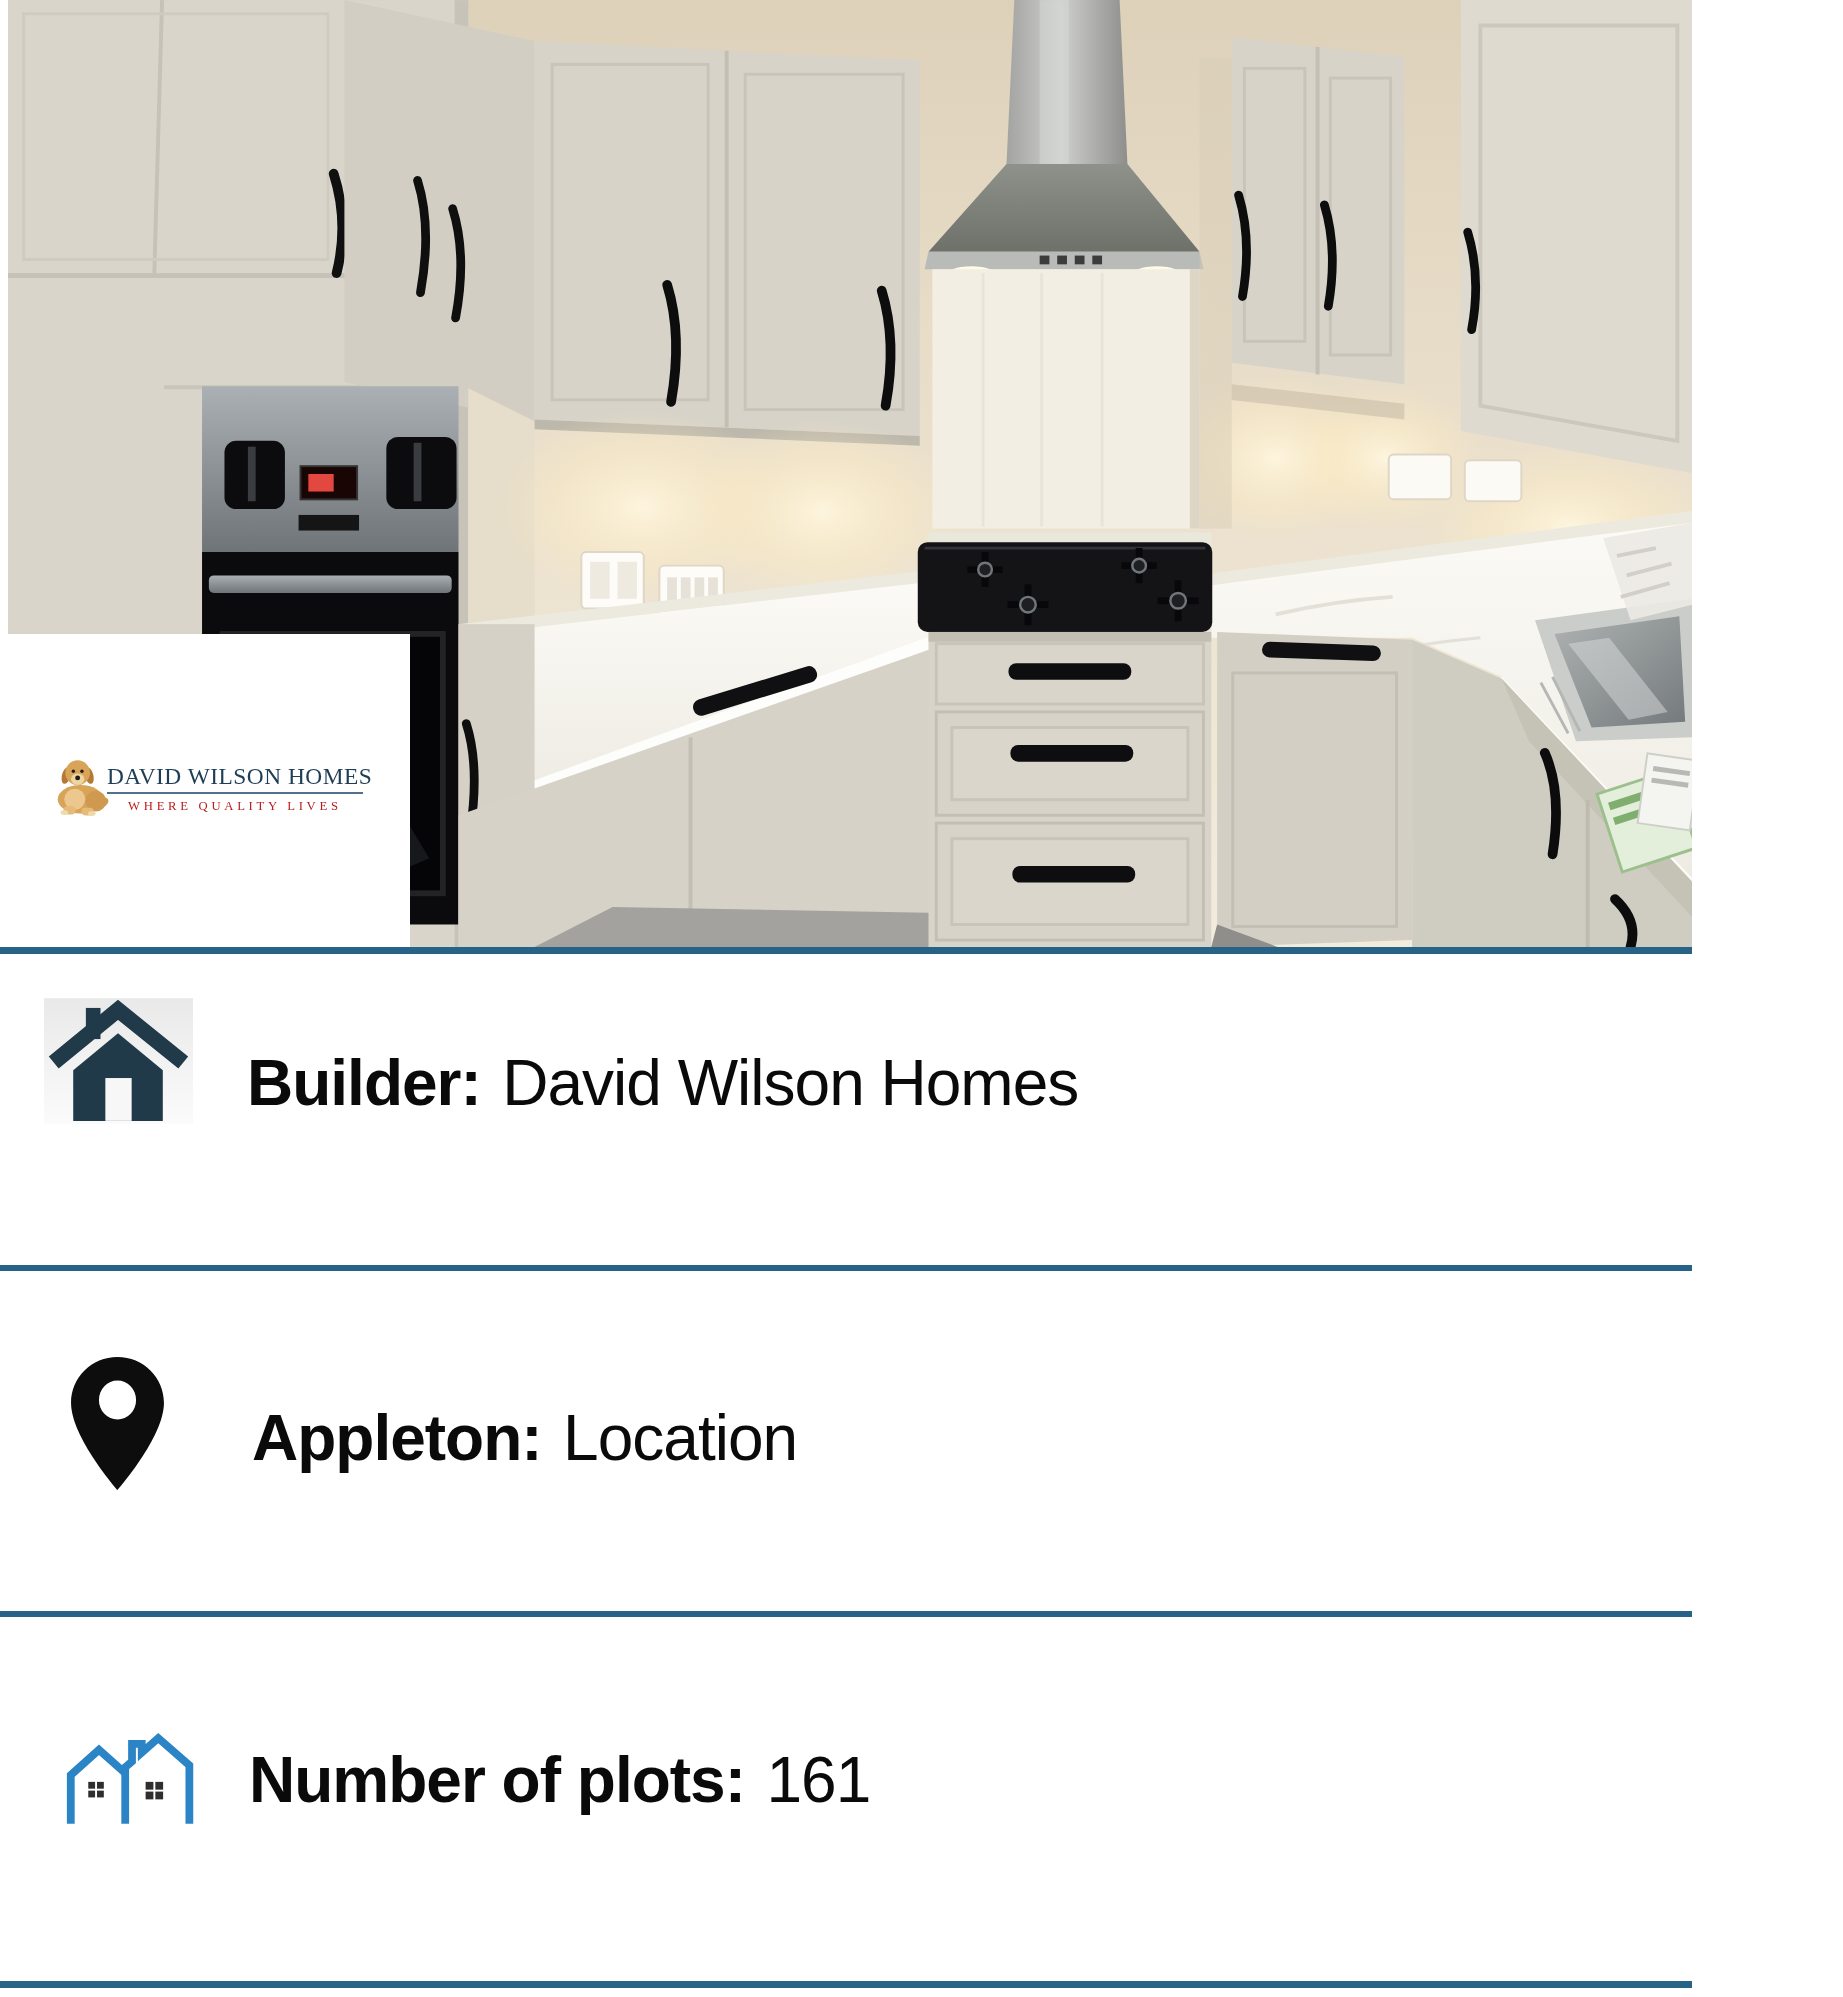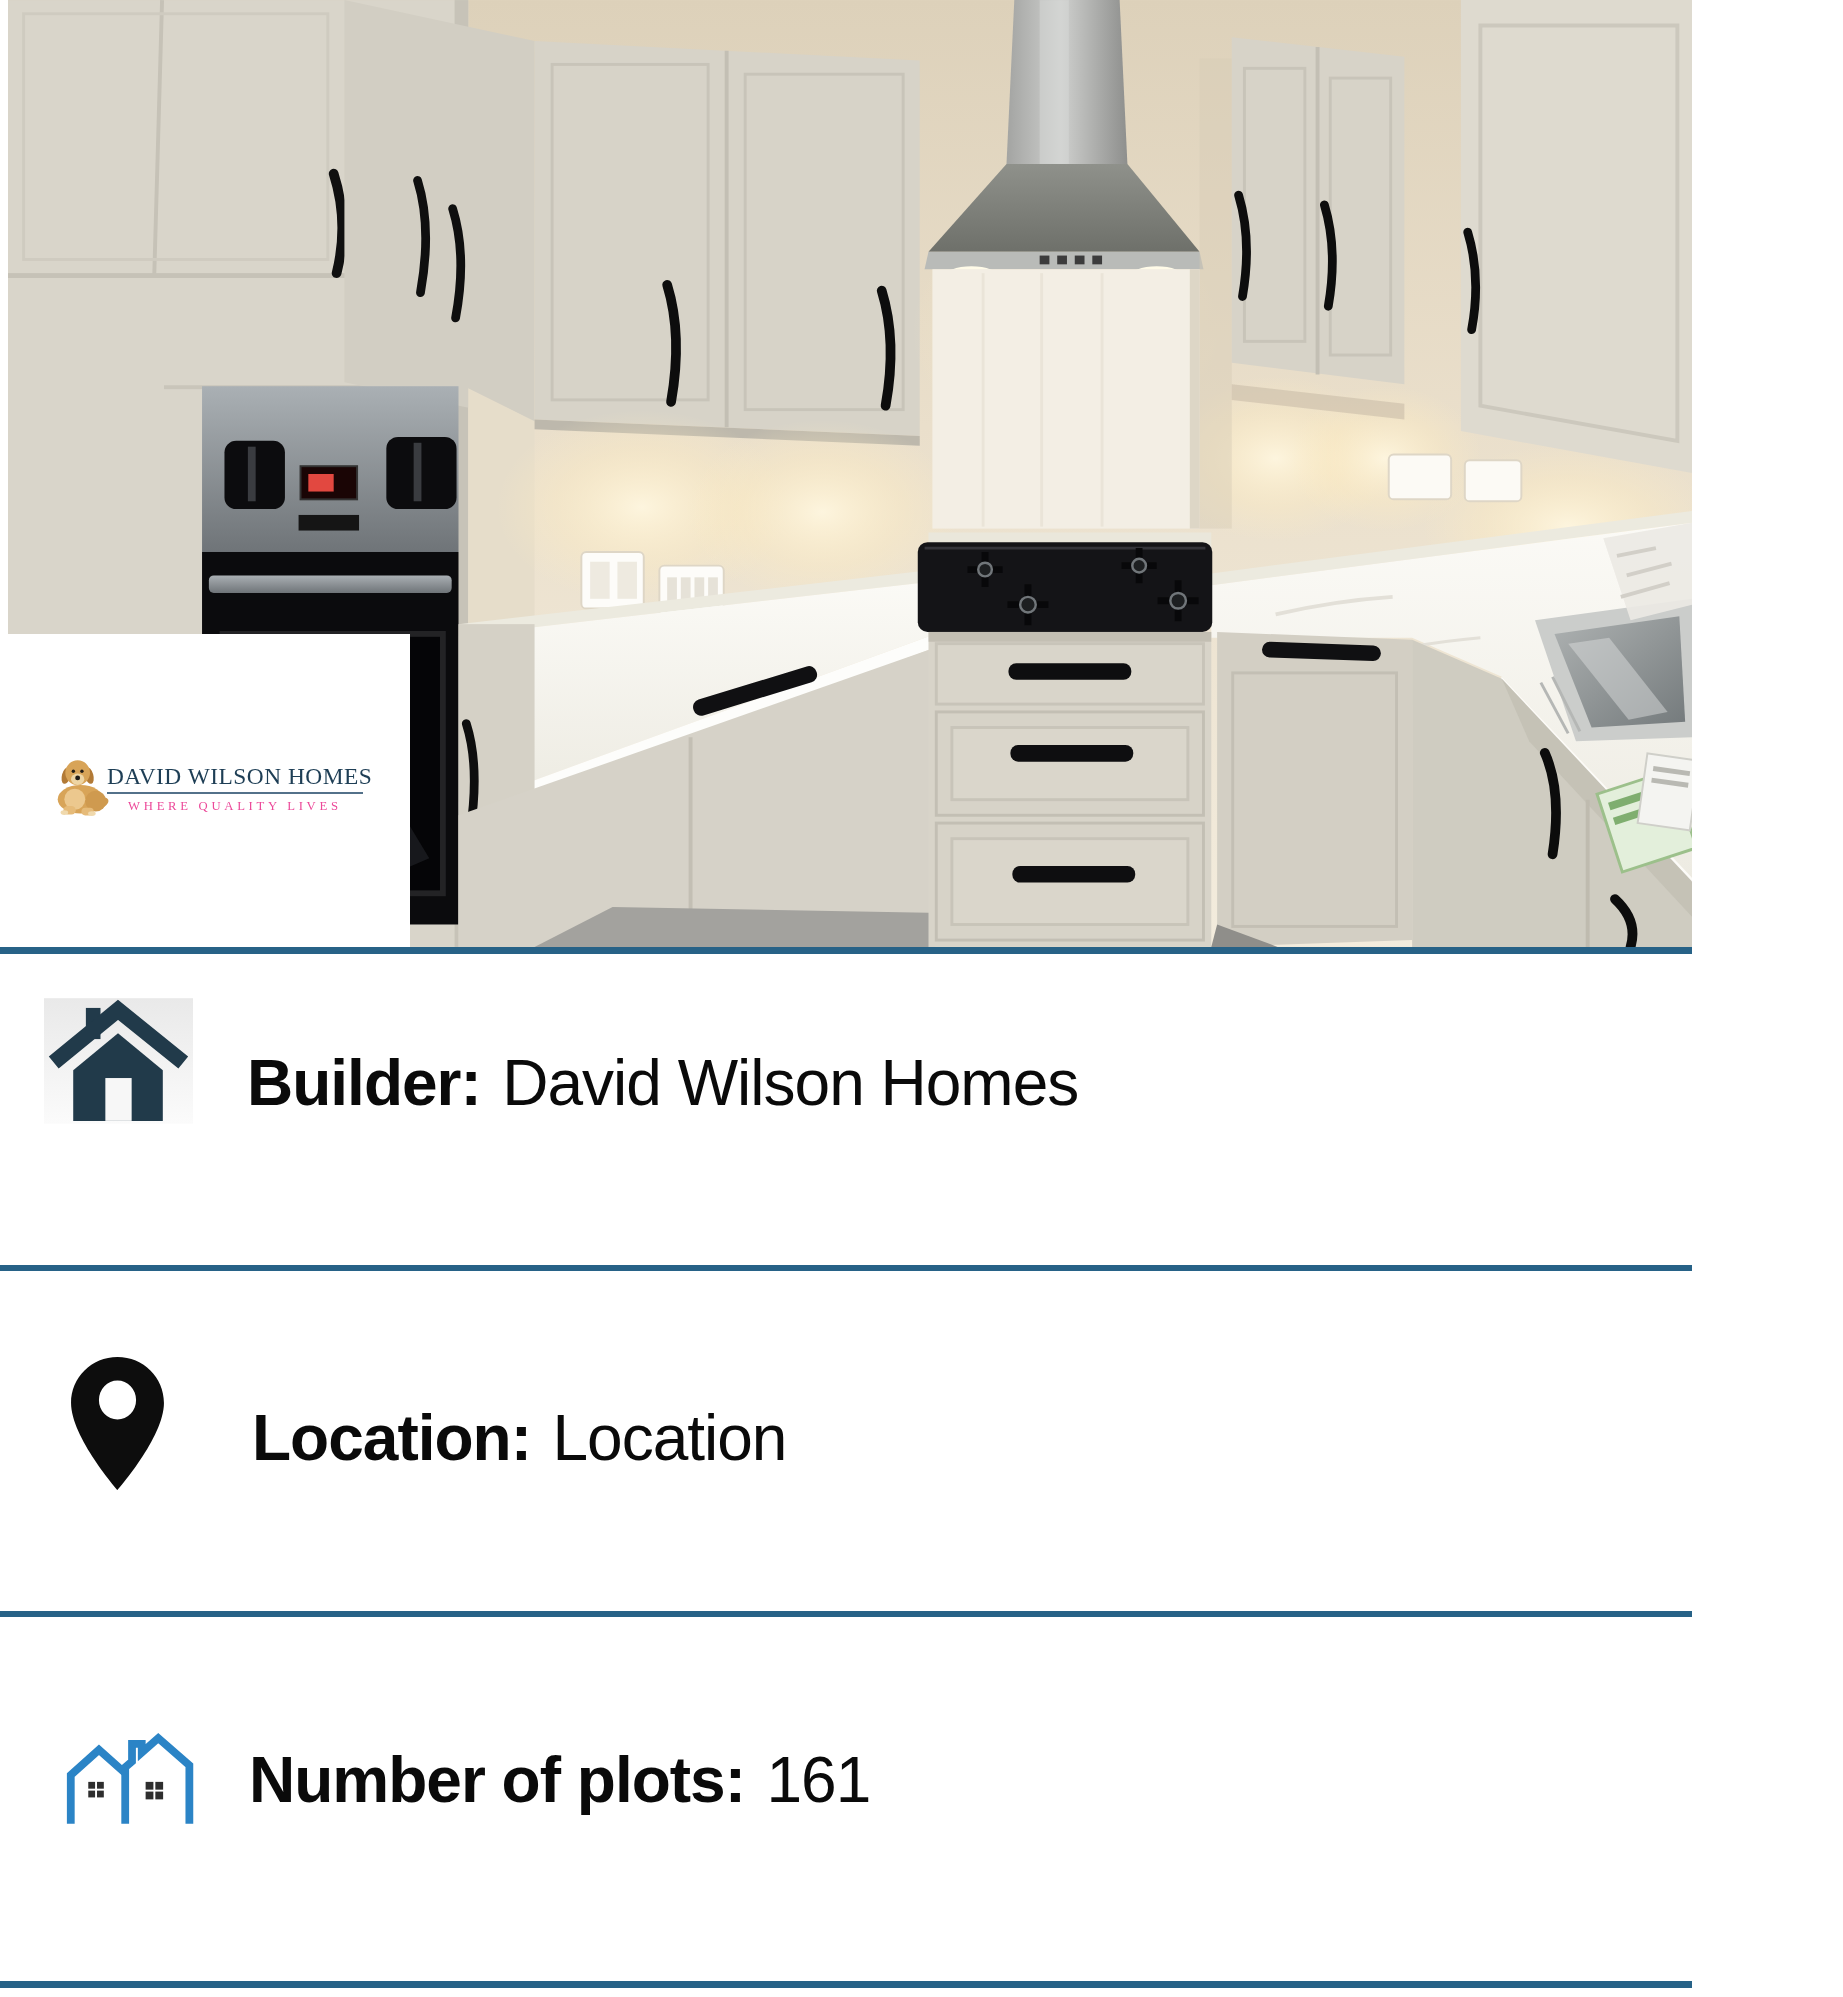--- a/index.html
+++ b/index.html
@@ -12,21 +12,21 @@
 
   
   .logo-box{position:absolute;left:4.9px;top:634px;width:405px;height:313px;background:#ffffff;}
   .logo-dog{position:absolute;left:47px;top:117px;width:57px;height:68px;}
   .logo-brand{position:absolute;left:102px;top:129px;width:261px;
               font-family:"Liberation Serif",serif;font-size:23.4px;letter-spacing:0.5px;
               color:#1e3e55;white-space:nowrap;}
   .logo-rule{position:absolute;left:102px;top:158px;width:256px;height:2px;background:#53718a;}
   .logo-tagline{position:absolute;left:102px;top:165px;width:256px;text-align:center;
                 font-family:"Liberation Serif",serif;font-size:12.7px;letter-spacing:3.7px;
-                color:#ec4899;white-space:nowrap;}
+                color:#b91c1c;white-space:nowrap;}
 
   
   .divider{position:absolute;left:0;width:1692px;background:#276287;}
   .d1{top:947px;height:6.8px;}
   .d2{top:1265px;height:5.9px;}
   .d3{top:1611px;height:5.9px;}
   .d4{top:1981px;height:6.8px;}
 
   
   .row-text{position:absolute;left:247px;font-size:64px;letter-spacing:-1px;color:#0a0a0a;
@@ -332,21 +332,21 @@
   </svg>
   <div class="row-text t1">
     <strong>Builder:</strong><span class="val">David Wilson Homes</span>
   </div>
 
   <svg class="icon i2" viewBox="0 0 95 136" xmlns="http://www.w3.org/2000/svg">
     <path fill-rule="evenodd" fill="#0d0d0d" d="M47.5,0 C21,0 0,21 0,47 C0,82 47.5,136 47.5,136 C47.5,136 95,82 95,47 C95,21 74,0 47.5,0 Z
          M47.5,64 a19,20 0 1,1 0,-40 a19,20 0 1,1 0,40 Z"></path>
   </svg>
   <div class="row-text t2">
-    <strong>Location:</strong><span class="val">Location</span>
+    <strong>Appleton:</strong><span class="val">Location</span>
   </div>
 
   <svg class="icon i3" viewBox="0 0 143 95" xmlns="http://www.w3.org/2000/svg">
     <g stroke="#2b84c6" stroke-width="8" fill="none">
       <path d="M8,95 L8,45 L37,19 L64,43"></path>
       <path d="M64,95 L64,37 L71,31 L71,13 L81,13 L81,22 L98,7 L130,35 L130,95"></path>
     </g>
     <g fill="#2e2e2e">
       <rect x="26" y="52" width="7" height="7"></rect>
         <rect x="35" y="52" width="7" height="7"></rect>

